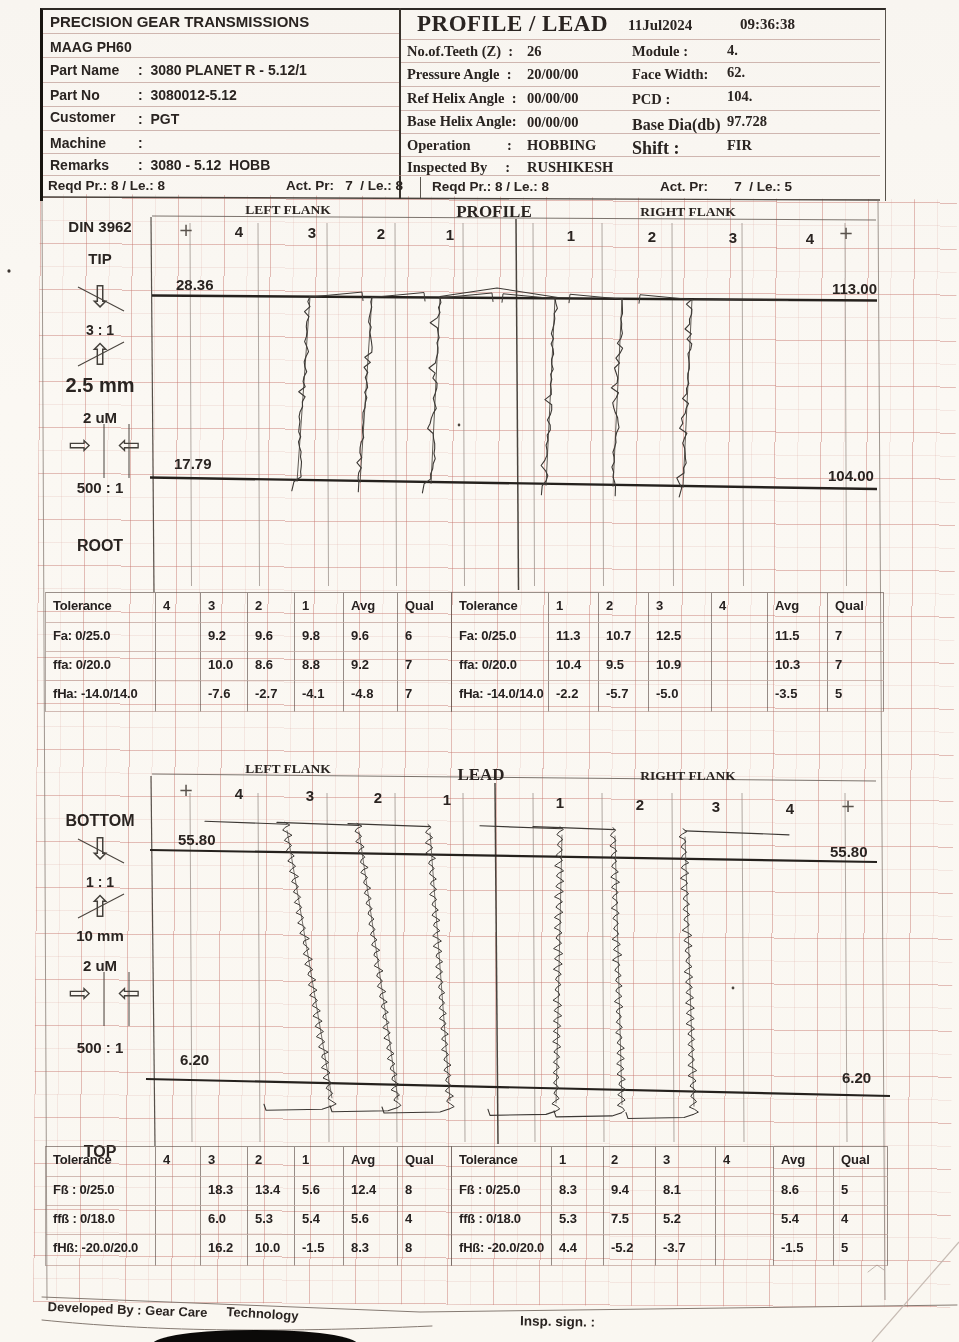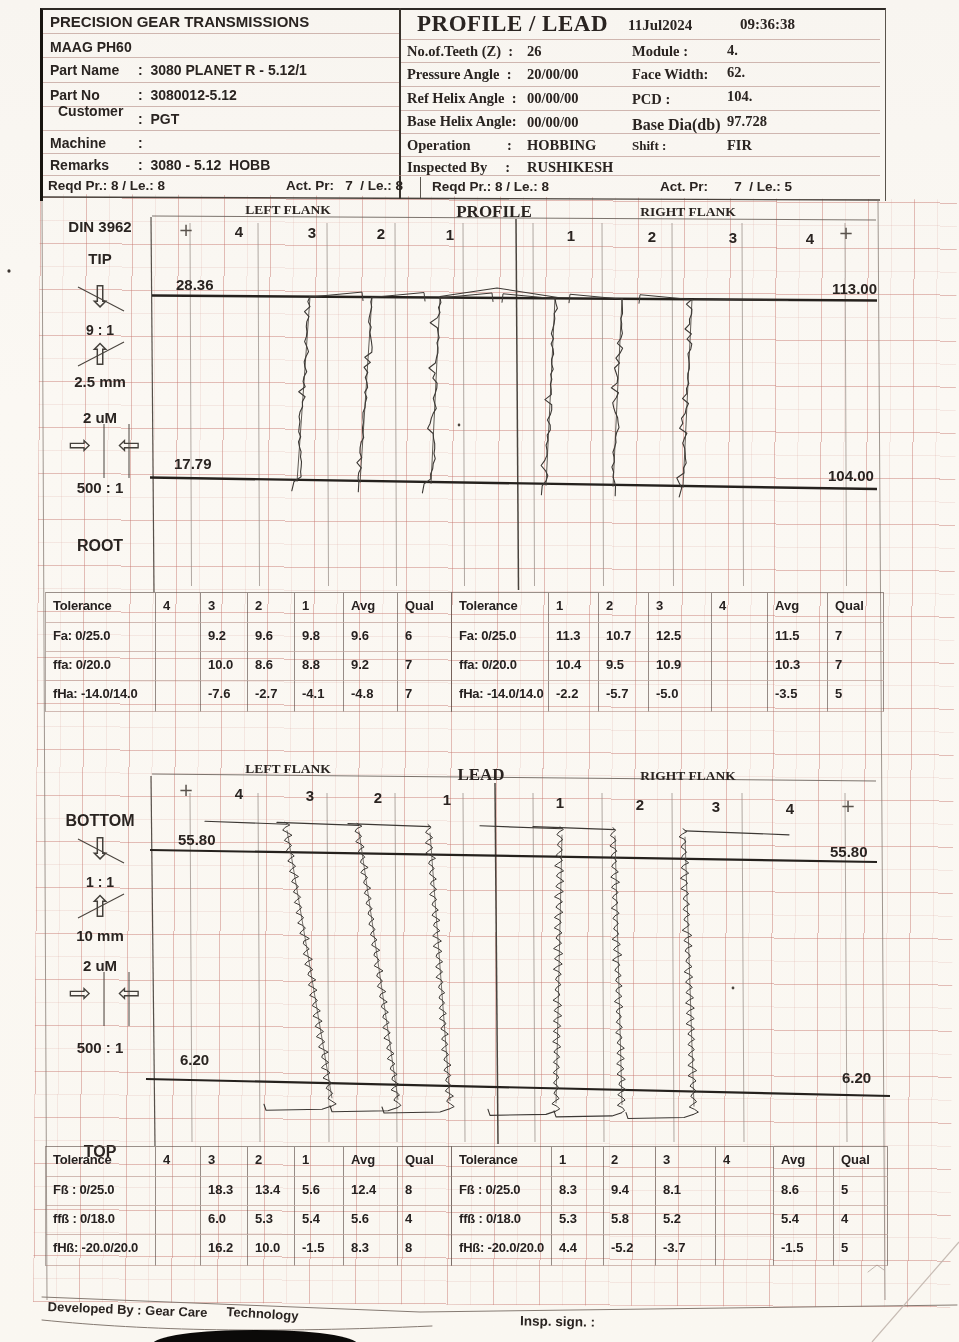--- a/index.html
+++ b/index.html
@@ -143,21 +143,21 @@
   <div class="hrow" style="left:43px;top:33px;width:356px;"></div>
 
   <div class="t" style="left:50px;top:40px;">MAAG PH60</div>
   <div class="hrow" style="left:43px;top:57px;width:356px;"></div>
   <div class="t" style="left:50px;top:63px;">Part Name</div>
   <div class="t" style="left:138px;top:63px;">:  3080 PLANET R - 5.12/1</div>
   <div class="hrow" style="left:43px;top:82px;width:356px;"></div>
   <div class="t" style="left:50px;top:88px;">Part No</div>
   <div class="t" style="left:138px;top:88px;">:  3080012-5.12</div>
   <div class="hrow" style="left:43px;top:106px;width:356px;"></div>
-  <div class="t" style="left:50px;top:104px;margin-left:8px;">Customer</div>
+  <div class="t" style="left:50px;top:110px;">Customer</div>
   <div class="t" style="left:138px;top:112px;">:  PGT</div>
   <div class="hrow" style="left:43px;top:130px;width:356px;"></div>
   <div class="t" style="left:50px;top:136px;">Machine</div>
   <div class="t" style="left:138px;top:136px;">:</div>
   <div class="hrow" style="left:43px;top:153px;width:356px;"></div>
   <div class="t" style="left:50px;top:158px;">Remarks</div>
   <div class="t" style="left:138px;top:158px;">:  3080 - 5.12  HOBB</div>
   <div class="hrow" style="left:43px;top:175px;width:837px;"></div>
 
   <div class="t serif" style="left:417px;top:11px;font-size:23px;letter-spacing:.5px;">PROFILE / LEAD</div>
@@ -184,21 +184,21 @@
   <div class="hrow" style="left:401px;top:110px;width:479px;"></div>
 
   <div class="t serif" style="left:407px;top:114px;font-size:14.5px;">Base Helix Angle:</div>
   <div class="t serif" style="left:527px;top:115px;font-size:14.5px;">00/00/00</div>
   <div class="t serif" style="left:632px;top:116px;font-size:16px;">Base Dia(db)</div>
   <div class="t serif" style="left:727px;top:114px;font-size:14.5px;">97.728</div>
   <div class="hrow" style="left:401px;top:133px;width:479px;"></div>
 
   <div class="t serif" style="left:407px;top:138px;font-size:14.5px;">Operation          :</div>
   <div class="t serif" style="left:527px;top:138px;font-size:14.5px;">HOBBING</div>
-  <div class="t serif" style="left:632px;top:139px;font-size:13px;">Shift :</div>
+  <div class="t serif" style="left:632px;top:139px;font-size:18px;">Shift :</div>
   <div class="t serif" style="left:727px;top:138px;font-size:14.5px;">FIR</div>
   <div class="hrow" style="left:401px;top:156px;width:479px;"></div>
 
   <div class="t serif" style="left:407px;top:160px;font-size:14.5px;">Inspected By     :</div>
   <div class="t serif" style="left:527px;top:160px;font-size:14.5px;">RUSHIKESH</div>
 
   <div class="t" style="left:48px;top:179px;font-size:13.5px;">Reqd Pr.: 8 / Le.: 8</div>
   <div class="t" style="left:286px;top:179px;font-size:13.5px;">Act. Pr:   7  / Le.: 8</div>
   <div class="t" style="left:432px;top:180px;font-size:13.5px;">Reqd Pr.: 8 / Le.: 8</div>
   <div class="t" style="left:660px;top:180px;font-size:13.5px;">Act. Pr:       7  / Le.: 5</div>
@@ -221,23 +221,23 @@
   <div class="t c" style="left:810px;top:231px;font-size:15px;">4</div>
 
   <div class="t" style="left:176px;top:277px;font-size:15px;">28.36</div>
   <div class="t" style="left:832px;top:281px;font-size:15px;">113.00</div>
   <div class="t" style="left:174px;top:456px;font-size:15px;">17.79</div>
   <div class="t" style="left:828px;top:468px;font-size:15px;">104.00</div>
 
   <div class="t c" style="left:100px;top:219px;font-size:15px;">DIN 3962</div>
   <div class="t c" style="left:100px;top:251px;font-size:15px;">TIP</div>
   <div class="t c arrow" style="left:100px;top:280px;font-size:30px;">⇩</div>
-  <div class="t c" style="left:100px;top:323px;">9 : 1</div>
+  <div class="t c" style="left:100px;top:323px;">3 : 1</div>
   <div class="t c arrow" style="left:100px;top:338px;font-size:30px;">⇧</div>
-  <div class="t c" style="left:100px;top:374px;font-size:15px;text-align:center;">2.5 mm</div>
+  <div class="t c" style="left:100px;top:374px;font-size:20px;text-align:center;">2.5 mm</div>
   <div class="t c" style="left:100px;top:410px;font-size:15px;">2 uM</div>
   <div class="t c arrow" style="left:80px;top:430px;font-size:27px;">⇨</div>
   <div class="t c arrow" style="left:129px;top:430px;font-size:27px;">⇦</div>
   <div class="t c" style="left:100px;top:480px;font-size:15px;">500 : 1</div>
   <div class="t c" style="left:100px;top:537px;font-size:16px;">ROOT</div>
 
   <div class="tol" style="left:45px;top:592px;width:406px;grid-template-columns:110px 45px 47px 47px 49px 54px 54px;grid-template-rows:30px 29px 29px 31px;">
       <div class="tc lbl">Tolerance</div>
       <div class="tc">4</div>
       <div class="tc">3</div>
@@ -370,21 +370,21 @@
       <div class="tc">Qual</div>
       <div class="tc lbl">Fß : 0/25.0</div>
       <div class="tc">8.3</div>
       <div class="tc">9.4</div>
       <div class="tc">8.1</div>
       <div class="tc"></div>
       <div class="tc">8.6</div>
       <div class="tc">5</div>
       <div class="tc lbl">ffß : 0/18.0</div>
       <div class="tc">5.3</div>
-      <div class="tc">5.8</div>
+      <div class="tc">7.5</div>
       <div class="tc">5.2</div>
       <div class="tc"></div>
       <div class="tc">5.4</div>
       <div class="tc">4</div>
       <div class="tc lbl">fHß: -20.0/20.0</div>
       <div class="tc">4.4</div>
       <div class="tc">-5.2</div>
       <div class="tc">-3.7</div>
       <div class="tc"></div>
       <div class="tc">-1.5</div>

